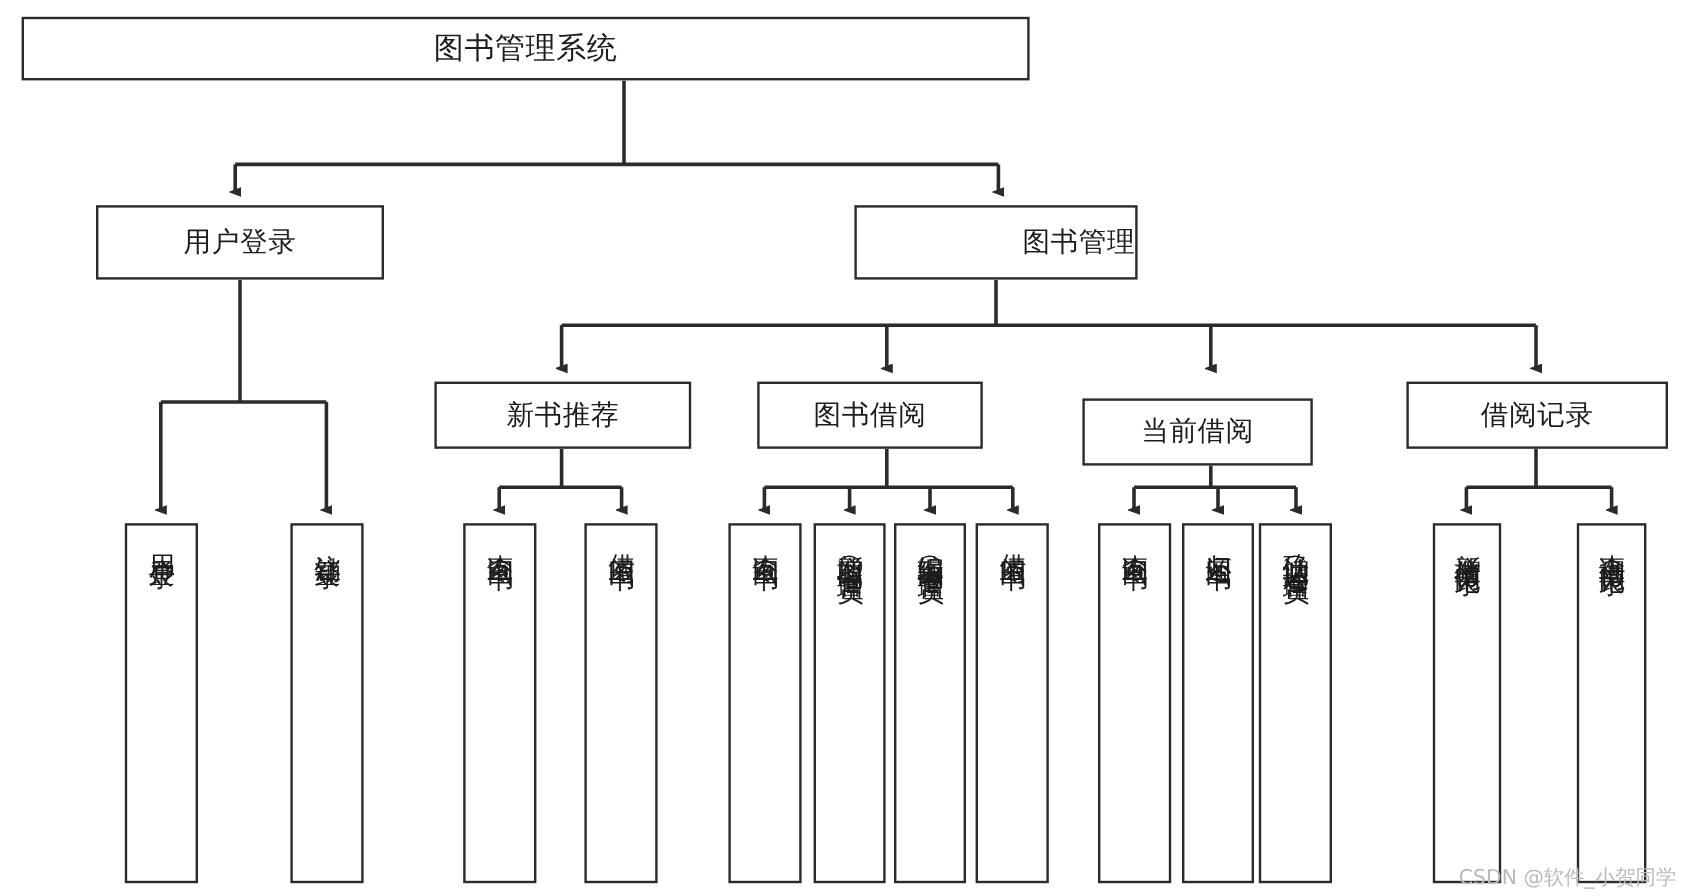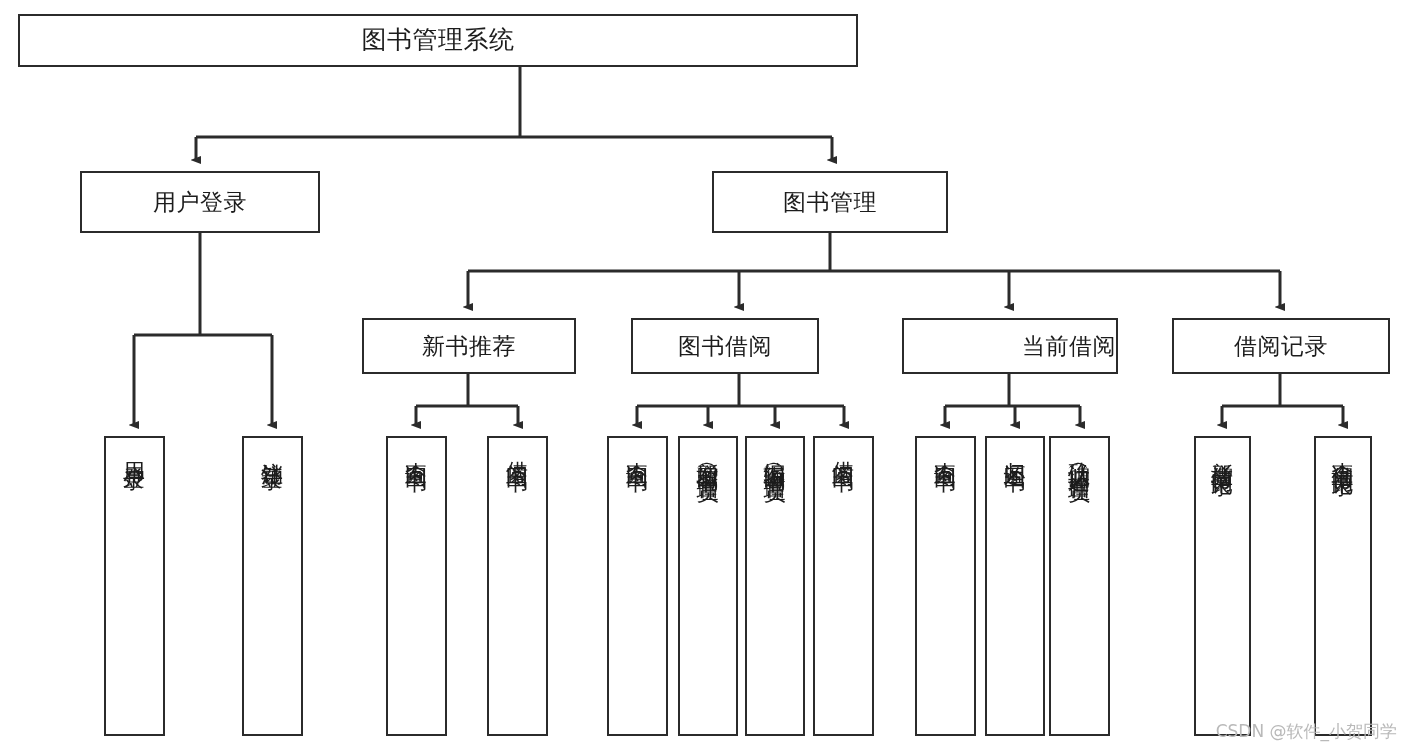--- a/index.html
+++ b/index.html
@@ -125,31 +125,31 @@
     </g>
   </svg>
 
   <div class="node" id="title-node" style="left:18px; top:14px; width:840px; height:53px;">
     <span class="label">图书管理系统</span>
   </div>
 
   <div class="node" style="left:80px; top:171px; width:240px; height:62px;">
     <span class="label">用户登录</span>
   </div>
-  <div class="node" style="left:712px; top:171px; width:236px; height:62px;">
+  <div class="node" style="left:712px; top:171px; width:236px; height:62px;justify-content:flex-end;">
     <span class="label">图书管理</span>
   </div>
 
   <div class="node" style="left:362px; top:318px; width:214px; height:56px;">
     <span class="label">新书推荐</span>
   </div>
   <div class="node" style="left:631px; top:318px; width:188px; height:56px;">
     <span class="label">图书借阅</span>
   </div>
-  <div class="node" style="left:902px; top:318px; width:216px; height:56px;justify-content:flex-end;">
+  <div class="node" style="left:902px; top:332px; width:192px; height:56px;">
     <span class="label">当前借阅</span>
   </div>
   <div class="node" style="left:1172px; top:318px; width:218px; height:56px;text-align:right;">
     <span class="label">借阅记录</span>
   </div>
 
   <div class="node vertical" style="left:104px; top:436px; width:61px; height:300px;">
     <span class="label">用户登录</span>
   </div>
   <div class="node vertical" style="left:242px; top:436px; width:61px; height:300px;">

